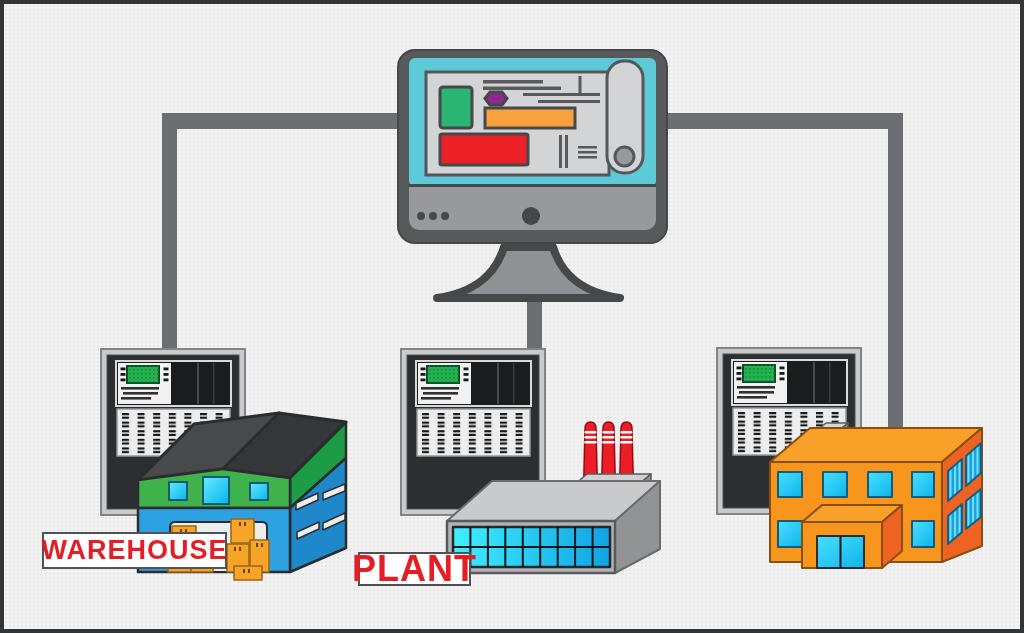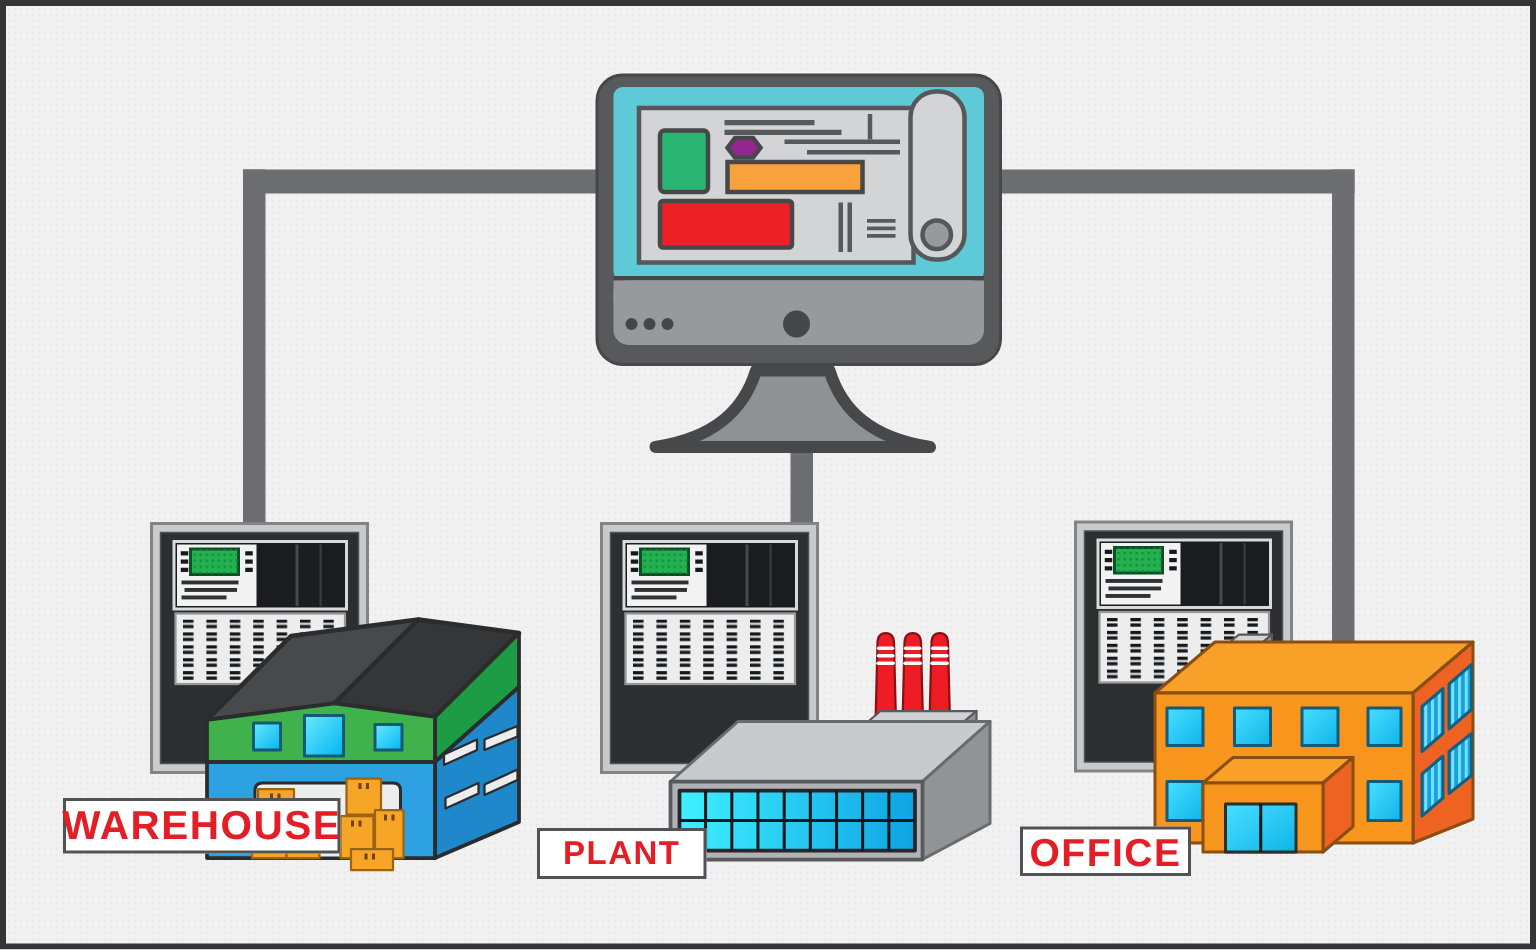--- a/index.html
+++ b/index.html
@@ -10,21 +10,21 @@
     background-size:4px 4px;
     font-family:"Liberation Sans",sans-serif;
   }
   #scene{position:absolute;left:0;top:0;}
   .site-label{
     position:absolute;background:#ffffff;border:2px solid #515254;
     color:#e31e26;font-weight:bold;display:flex;align-items:center;justify-content:center;
     letter-spacing:1px;line-height:1;box-sizing:border-box;
   }
   #label-warehouse{left:42px;top:532px;width:185px;height:37px;font-size:27px;}
-  #label-plant{left:358px;top:552px;width:113px;height:34px;font-size:22px;align-items:center;}
+  #label-plant{left:358px;top:552px;width:113px;height:34px;font-size:36px;align-items:center;}
   #label-office{left:680px;top:551px;width:114px;height:33px;font-size:26px;}
 </style>
 </head>
 <body>
 
 <div id="stage">
 <svg id="scene" width="1024" height="633" viewBox="0 0 1024 633">
   <defs>
     <linearGradient id="winCyan" x1="0" y1="0" x2="1" y2="1">
       <stop offset="0" stop-color="#6ae8ff"></stop>
@@ -252,16 +252,13 @@
 
   <rect x="2" y="2" width="1020" height="629" fill="none" stroke="#333436" stroke-width="4"></rect>
 </svg>
 
 <div class="site-label" id="label-warehouse">
   <span>WAREHOUSE</span>
 </div>
 <div class="site-label" id="label-plant">
   <span>PLANT</span>
 </div>
-<div class="site-label" id="label-office">
-  <span>OFFICE</span>
 </div>
-</div>
 
 </body></html>

